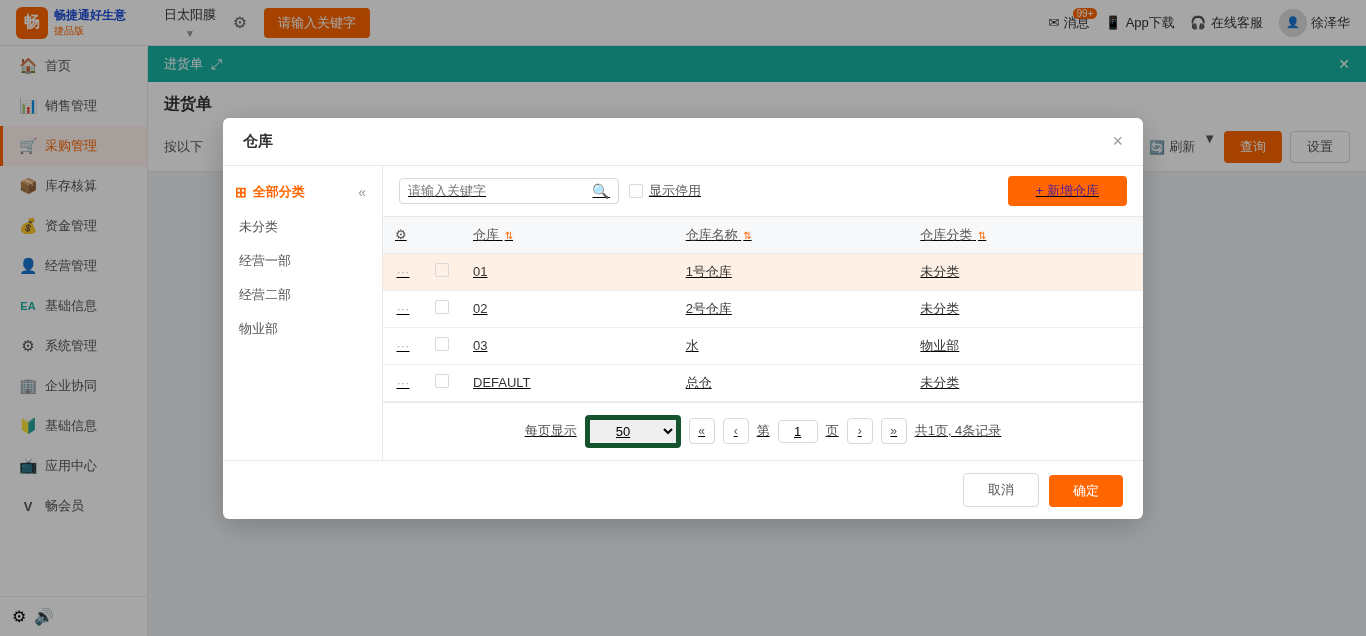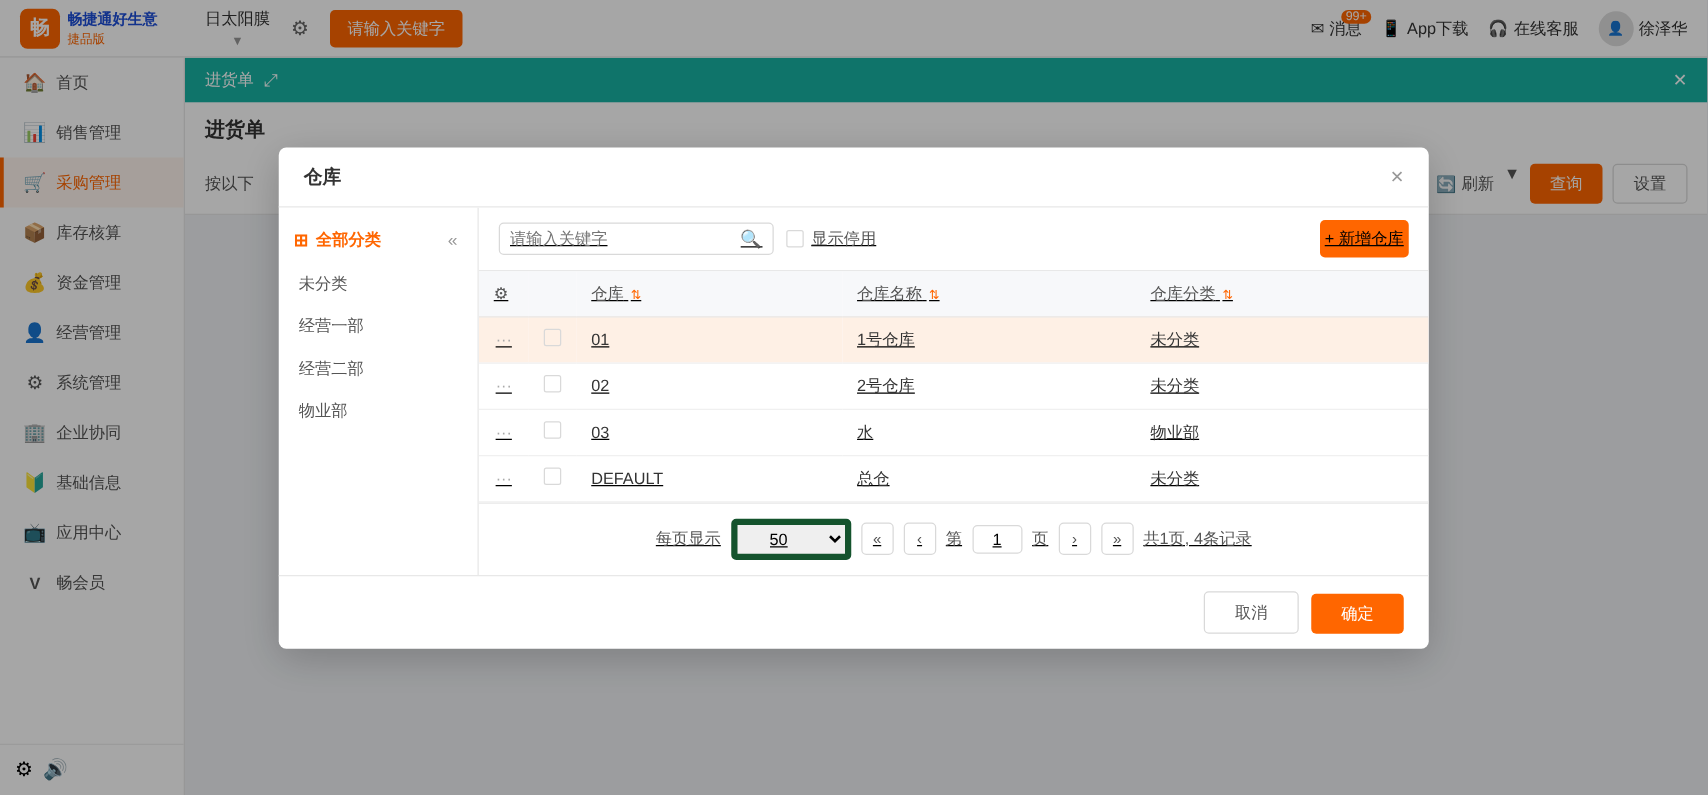--- a/index.html
+++ b/index.html
@@ -313,23 +313,23 @@
       width: 14px;
       height: 14px;
       border: 1px solid #d9d9d9;
       border-radius: 2px;
       display: inline-block;
       cursor: pointer;
     }
     .btn-add-warehouse {
       margin-left: auto;
       background: #f60;
-      color: #000000;
+      color: #4c1d95;
       border: none;
-      padding: 6px 4px;
+      padding: 6px 28px;
       border-radius: 4px;
       cursor: pointer;
       font-size: 13px;
       white-space: nowrap;
     }
 
     
     .data-table {
       width: 100%;
       border-collapse: collapse;
@@ -501,20 +501,24 @@
       <span class="sidebar-icon">📦</span>
       <span>库存核算</span>
     </div>
     <div class="sidebar-item">
       <span class="sidebar-icon">💰</span>
       <span>资金管理</span>
     </div>
     <div class="sidebar-item">
       <span class="sidebar-icon">👤</span>
       <span>经营管理</span>
+    </div>
+    <div class="sidebar-item">
+      <span class="sidebar-icon" style="font-size:11px;font-weight:bold;color:#17b3a3;">EA</span>
+      <span>基础信息</span>
     </div>
     <div class="sidebar-item">
       <span class="sidebar-icon">⚙</span>
       <span>系统管理</span>
     </div>
     <div class="sidebar-item">
       <span class="sidebar-icon">🏢</span>
       <span>企业协同</span>
     </div>
     <div class="sidebar-item">

